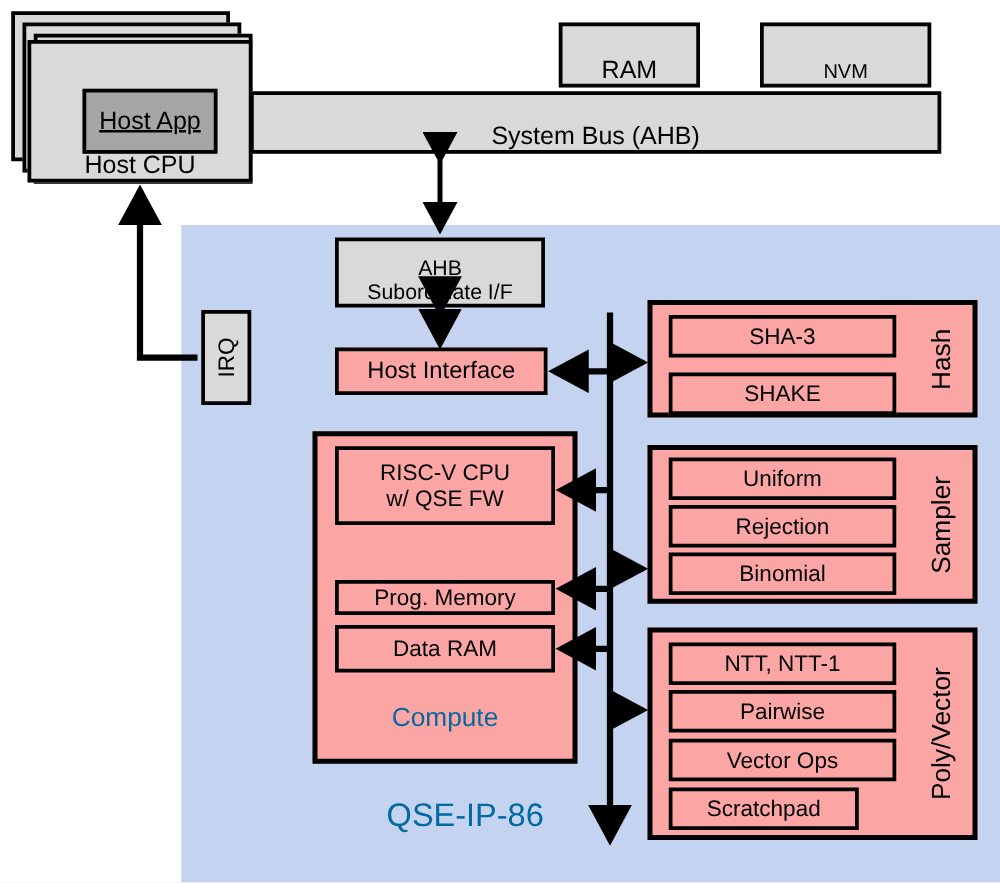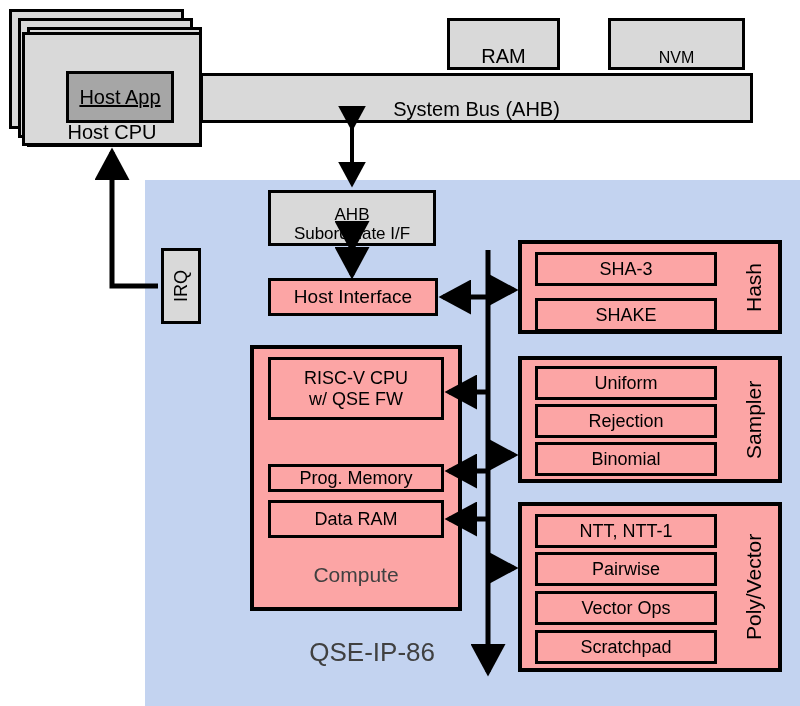--- a/index.html
+++ b/index.html
@@ -52,21 +52,21 @@
     display: flex;
     align-items: center;
     justify-content: center;
     color: #000;
     white-space: nowrap;
   }
 
   
   .txt {
     position: absolute;
-    color: #404040;
+    color: #0369a1;
     white-space: pre-line;
     text-align: center;
   }
   svg.arrows {
     position: absolute;
     left: 0; top: 0;
     width: 800px;
     height: 706px;
     overflow: visible;
     pointer-events: none;
@@ -154,21 +154,21 @@
   <div class="box white" style="left:518px; top:502px; width:264px; height:170px; border-width:4px; display:block;"></div>
   <div class="box white" style="left:535px; top:514px; width:182px; height:34px; font-size:18px;">
     <span>NTT, NTT-1</span>
   </div>
   <div class="box white" style="left:535px; top:552px; width:182px; height:34px; font-size:18px;">
     <span>Pairwise</span>
   </div>
   <div class="box white" style="left:535px; top:591px; width:182px; height:34px; font-size:18px;">
     <span>Vector Ops</span>
   </div>
-  <div class="box white" style="left:535px; top:630px; width:182px; height:34px; font-size:18px;">
+  <div class="box white" style="left:535px; top:630px; width:152px; height:34px; font-size:18px;">
     <span>Scratchpad</span>
   </div>
   <div class="vlabel" style="left:728px; top:502px; width:52px; height:170px; font-size:21px;">Poly/Vector</div>
 
   <div class="txt" style="left:175px; top:637px; width:260px; font-size:26px; text-align:right;">QSE-IP-86</div>
 
   <svg class="arrows" viewBox="0 0 800 706" xmlns="http://www.w3.org/2000/svg">
     <defs>
       <marker id="ah" markerWidth="7" markerHeight="7" refX="5.6" refY="3.5" orient="auto" markerUnits="strokeWidth">
         <path d="M0,0 L6.5,3.5 L0,7 z" fill="#000"></path>

